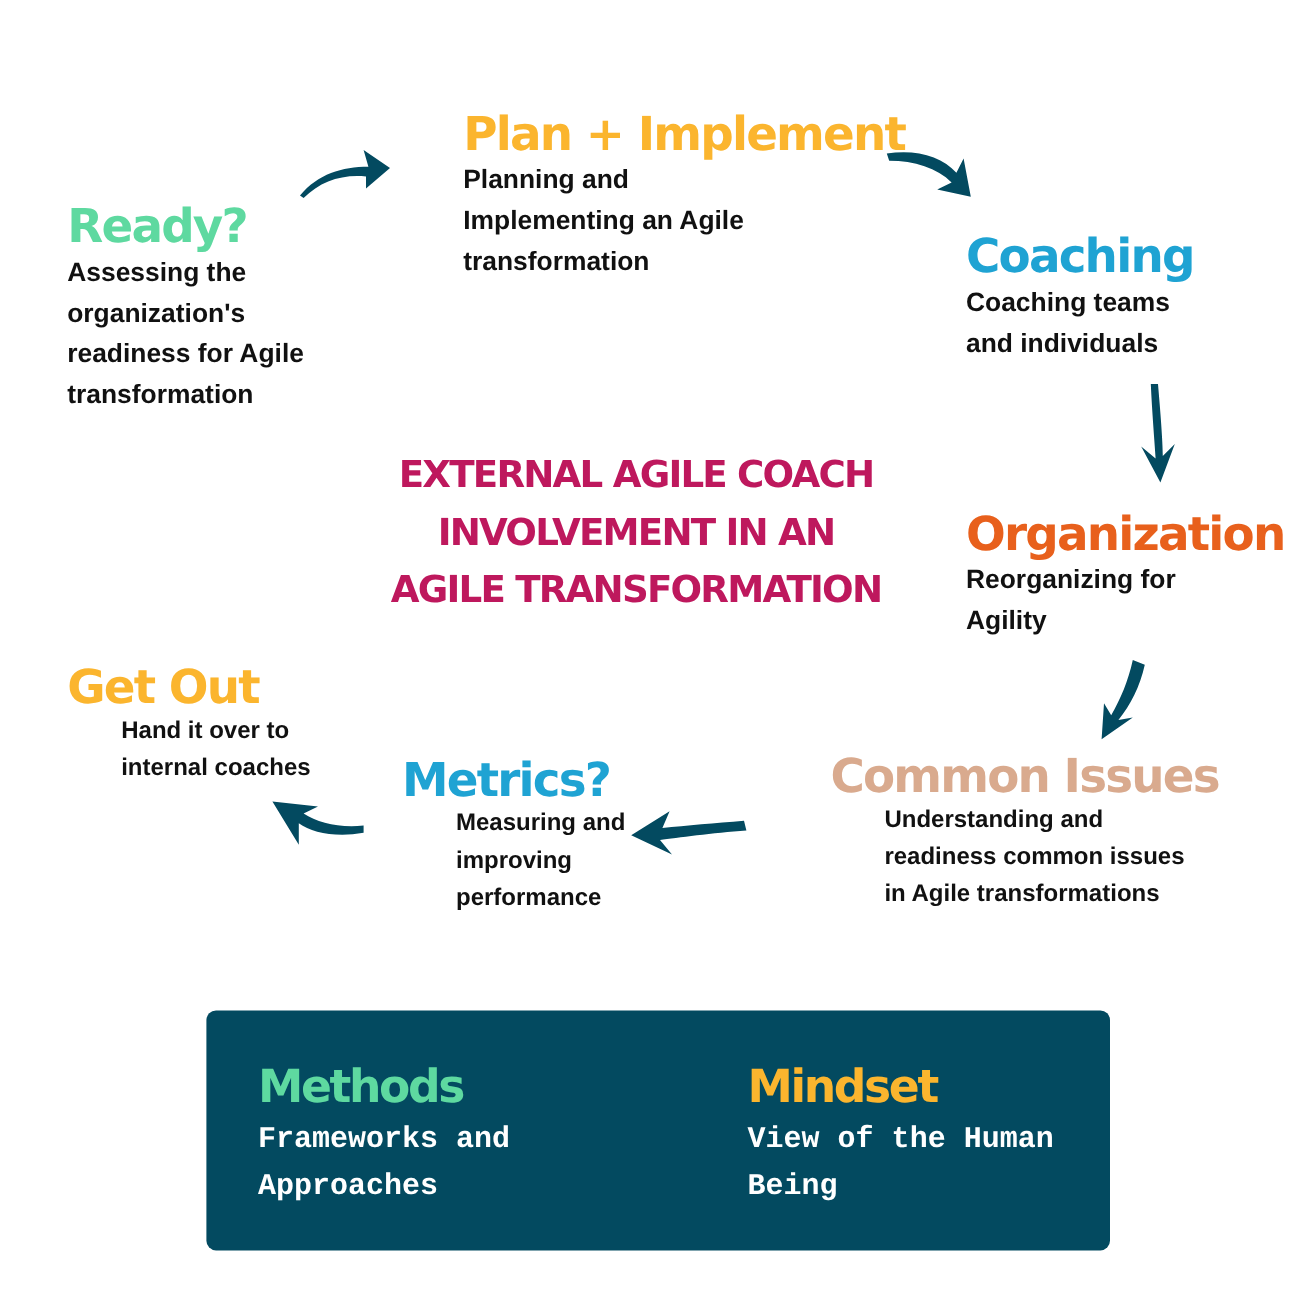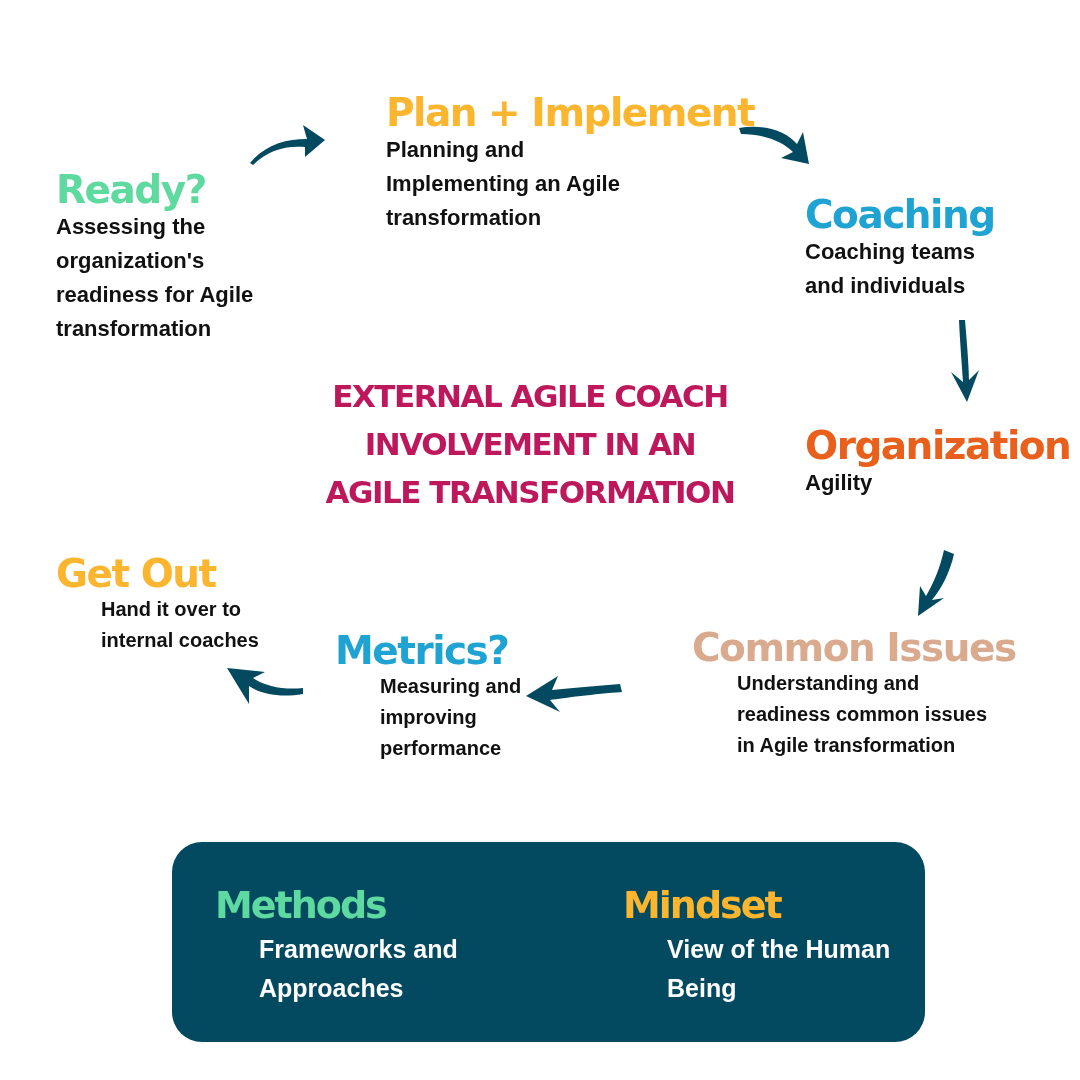--- a/index.html
+++ b/index.html
@@ -31,30 +31,30 @@
     font-family: "DejaVu Sans", sans-serif;
     font-weight: bold;
     color: #be185d;
     font-size: 31px; line-height: 48px;
     letter-spacing: -1.5px;
   }
   .arrow { position: absolute; }
   .arrow svg { display: block; }
   .box {
     position: absolute; left: 172px; top: 842px; width: 753px; height: 200px;
-    background: #034a60; border-radius: 30px;
+    background: #034a60; border-radius: 8px;
   }
   .box .col { position: absolute; top: 38px; }
   .box .title {
     font-family: "DejaVu Sans", sans-serif;
     font-weight: bold; font-size: 38px; letter-spacing: -2px; line-height: 50px;
   }
   .box .desc {
-    font-family: Liberation Sans, sans-serif; font-weight: bold;
-    color: #ffffff; font-size: 25px; line-height: 39px; margin-left: 44px;
+    font-family: Liberation Mono, monospace; font-weight: bold;
+    color: #ffffff; font-size: 25px; line-height: 39px;
   }
 </style>
 </head>
 <body>
 
 <div class="step" style="left:56px; top:170px;">
   <div class="title" style="color:#5ed9a0;">Ready?</div>
   <div class="desc">
     <div>Assessing the</div>
     <div>organization's</div>
@@ -76,30 +76,31 @@
   <div class="title" style="color:#1fa3d3;">Coaching</div>
   <div class="desc">
     <div>Coaching teams</div>
     <div>and individuals</div>
   </div>
 </div>
 
 <div class="step" style="left:805px; top:426px;">
   <div class="title" style="color:#e8601c;">Organization</div>
   <div class="desc">
+    <div>Reorganizing for</div>
     <div>Agility</div>
   </div>
 </div>
 
 <div class="step" style="left:692px; top:628px;">
   <div class="title" style="color:#d9aa8e;">Common Issues</div>
   <div class="desc small">
     <div>Understanding and</div>
     <div>readiness common issues</div>
-    <div>in Agile transformation</div>
+    <div>in Agile transformations</div>
   </div>
 </div>
 
 <div class="step" style="left:335px; top:631px;">
   <div class="title" style="color:#1fa3d3;">Metrics?</div>
   <div class="desc small">
     <div>Measuring and</div>
     <div>improving</div>
     <div>performance</div>
   </div>

